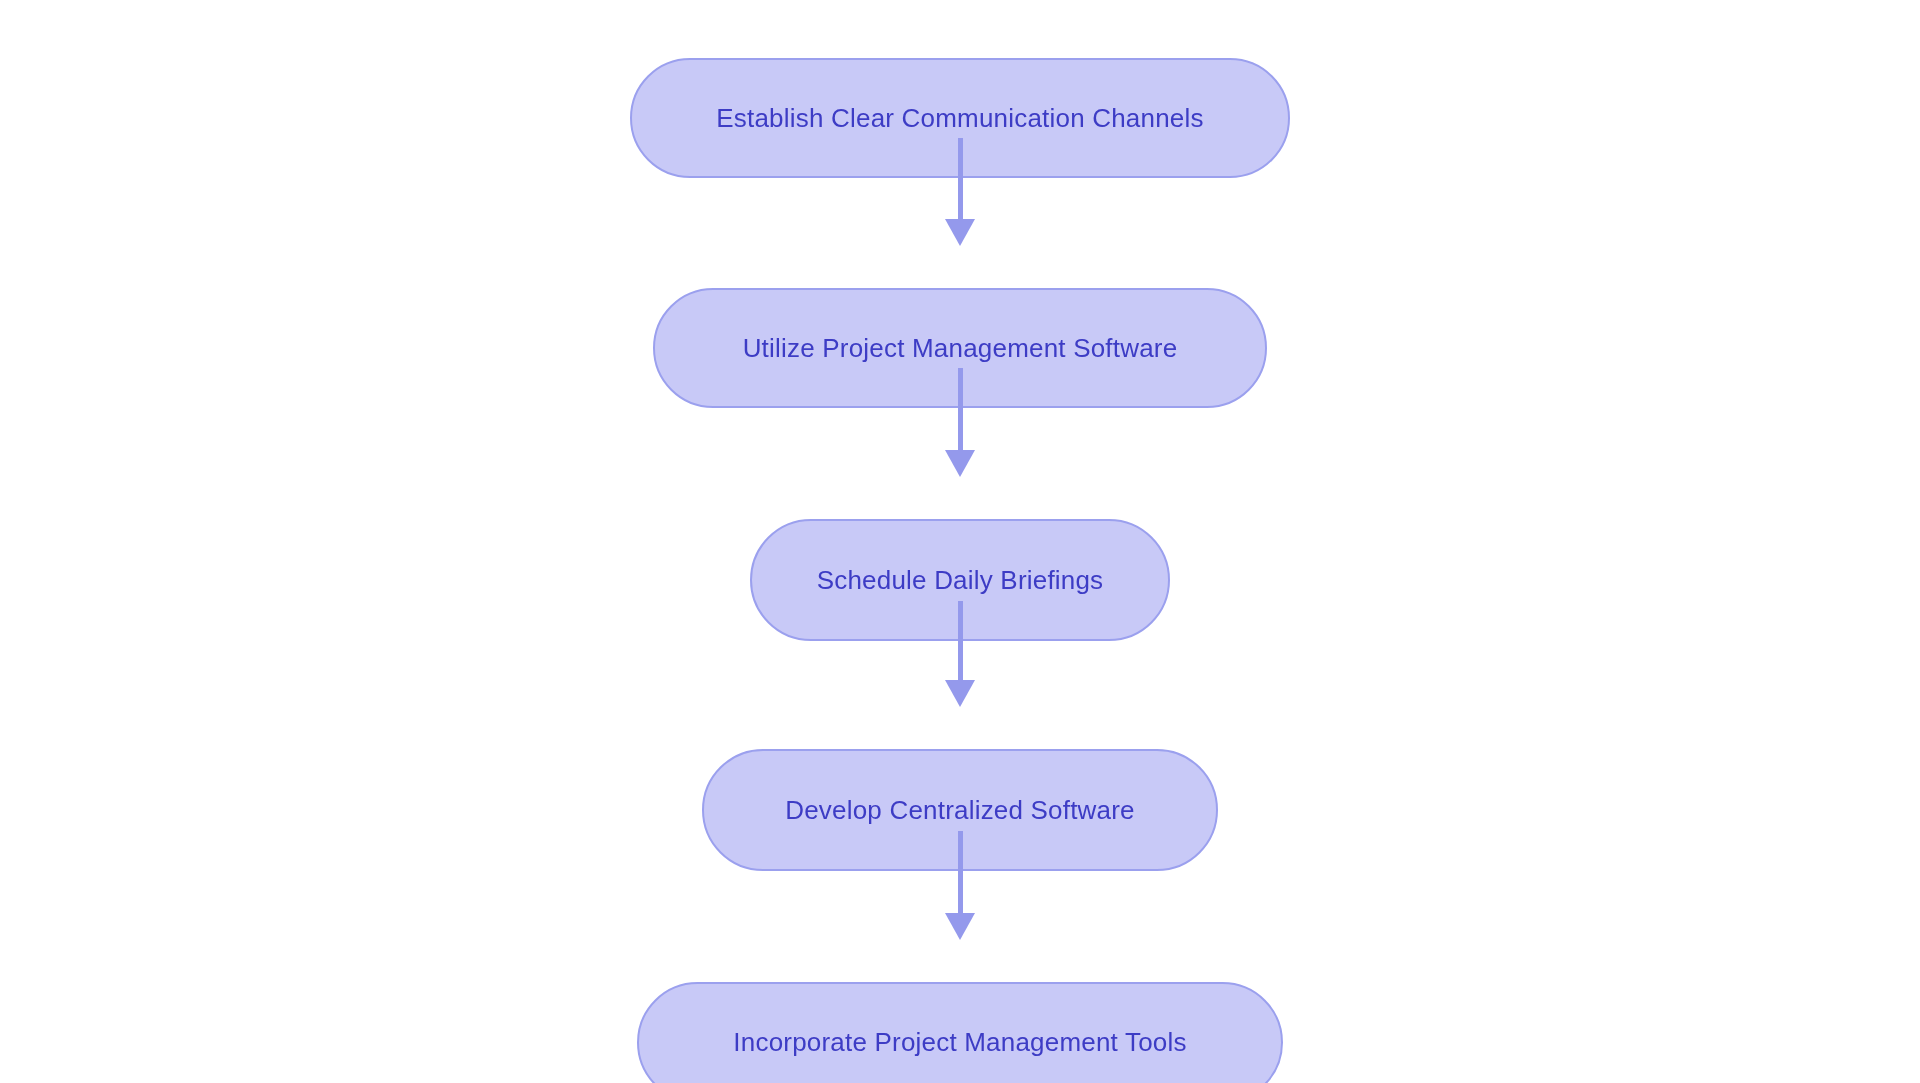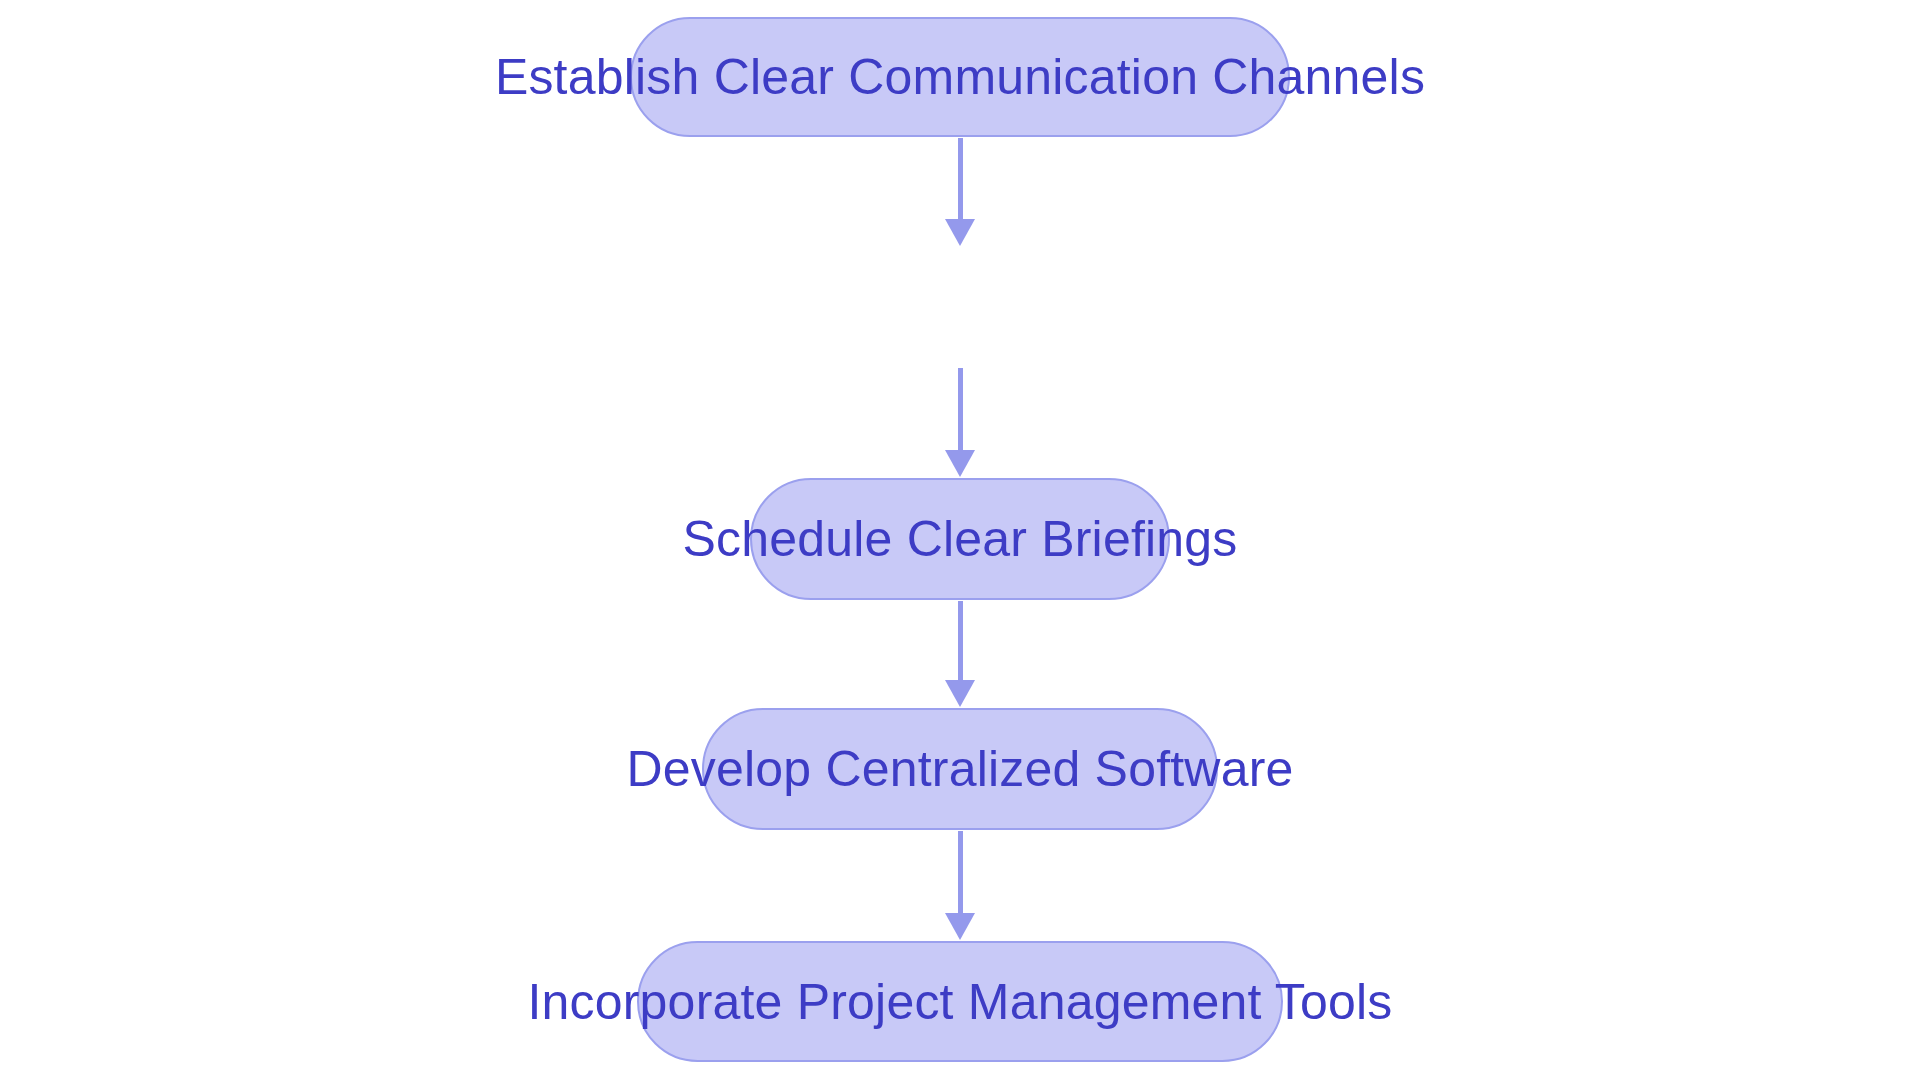--- a/index.html
+++ b/index.html
@@ -23,24 +23,25 @@
     position: absolute;
     box-sizing: border-box;
     background: var(--node-fill);
     border: 2px solid var(--node-border);
     border-radius: 62px;
     display: flex;
     align-items: center;
     justify-content: center;
     text-align: center;
     color: var(--node-text);
-    font-size: 50px;
+    font-size: 26px;
     font-weight: 400;
     letter-spacing: 0.2px;
     white-space: nowrap;
+    margin-top: 41px;
   }
   .connector {
     position: absolute;
     width: 32px;
     margin-left: -16px; 
   }
   .connector .shaft {
     position: absolute;
     left: 50%;
     top: 0;
@@ -63,23 +64,26 @@
 </style>
 </head>
 <body>
 
 <div class="canvas" style="--node-fill: #c8c9f7; --node-border: #9ba0ee; --node-text: #3d3cc5; --arrow: #9499ec;">
 
   <div class="flow-node" style="left:630px; top:17px;  width:660px; height:120px;">
     <span>Establish Clear Communication Channels</span>
   </div>
 
+  <div class="flow-node" style="left:653px; top:247px; width:614px; height:120px;">
+    <span>Utilize Project Management Software</span>
+  </div>
 
   <div class="flow-node" style="left:750px; top:478px; width:420px; height:122px;">
-    <span>Schedule Clear Briefings</span>
+    <span>Schedule Daily Briefings</span>
   </div>
 
   <div class="flow-node" style="left:702px; top:708px; width:516px; height:122px;">
     <span>Develop Centralized Software</span>
   </div>
 
   <div class="flow-node" style="left:637px; top:941px; width:646px; height:121px;">
     <span>Incorporate Project Management Tools</span>
   </div>
 

